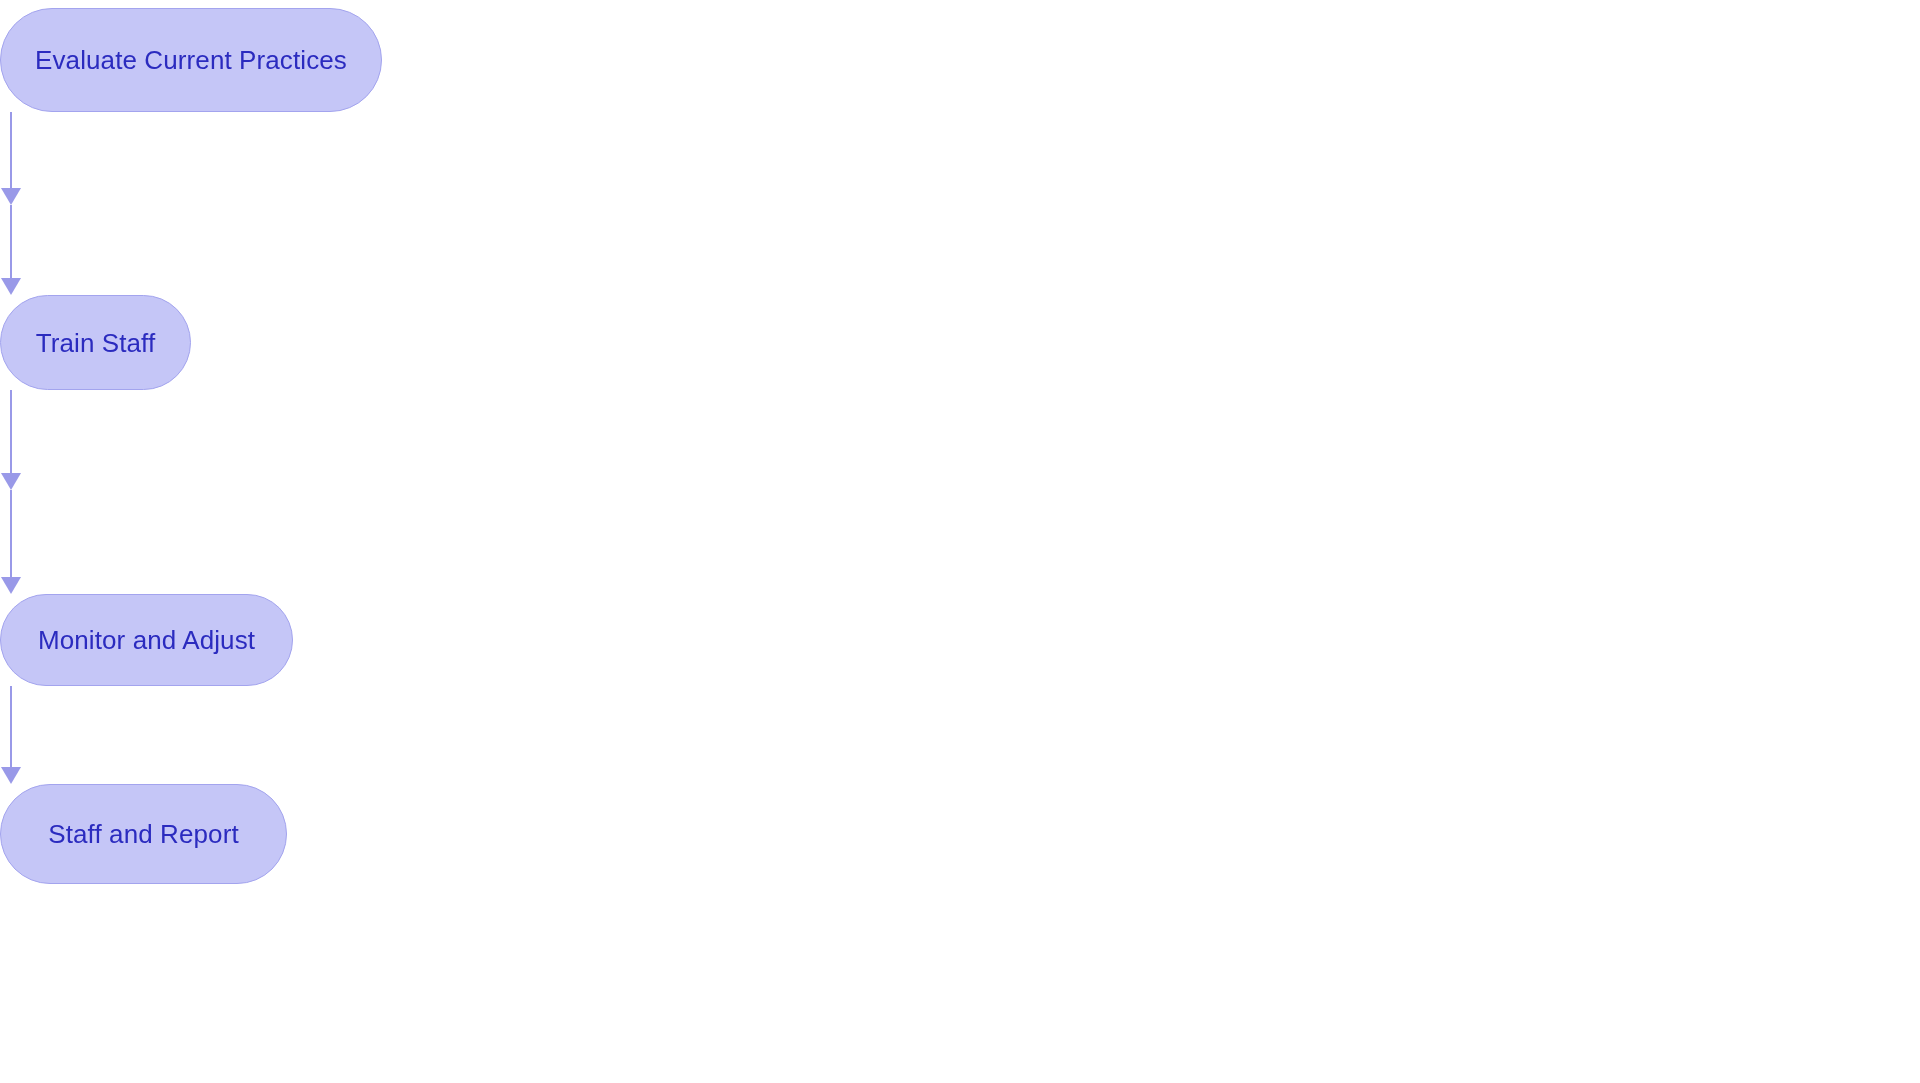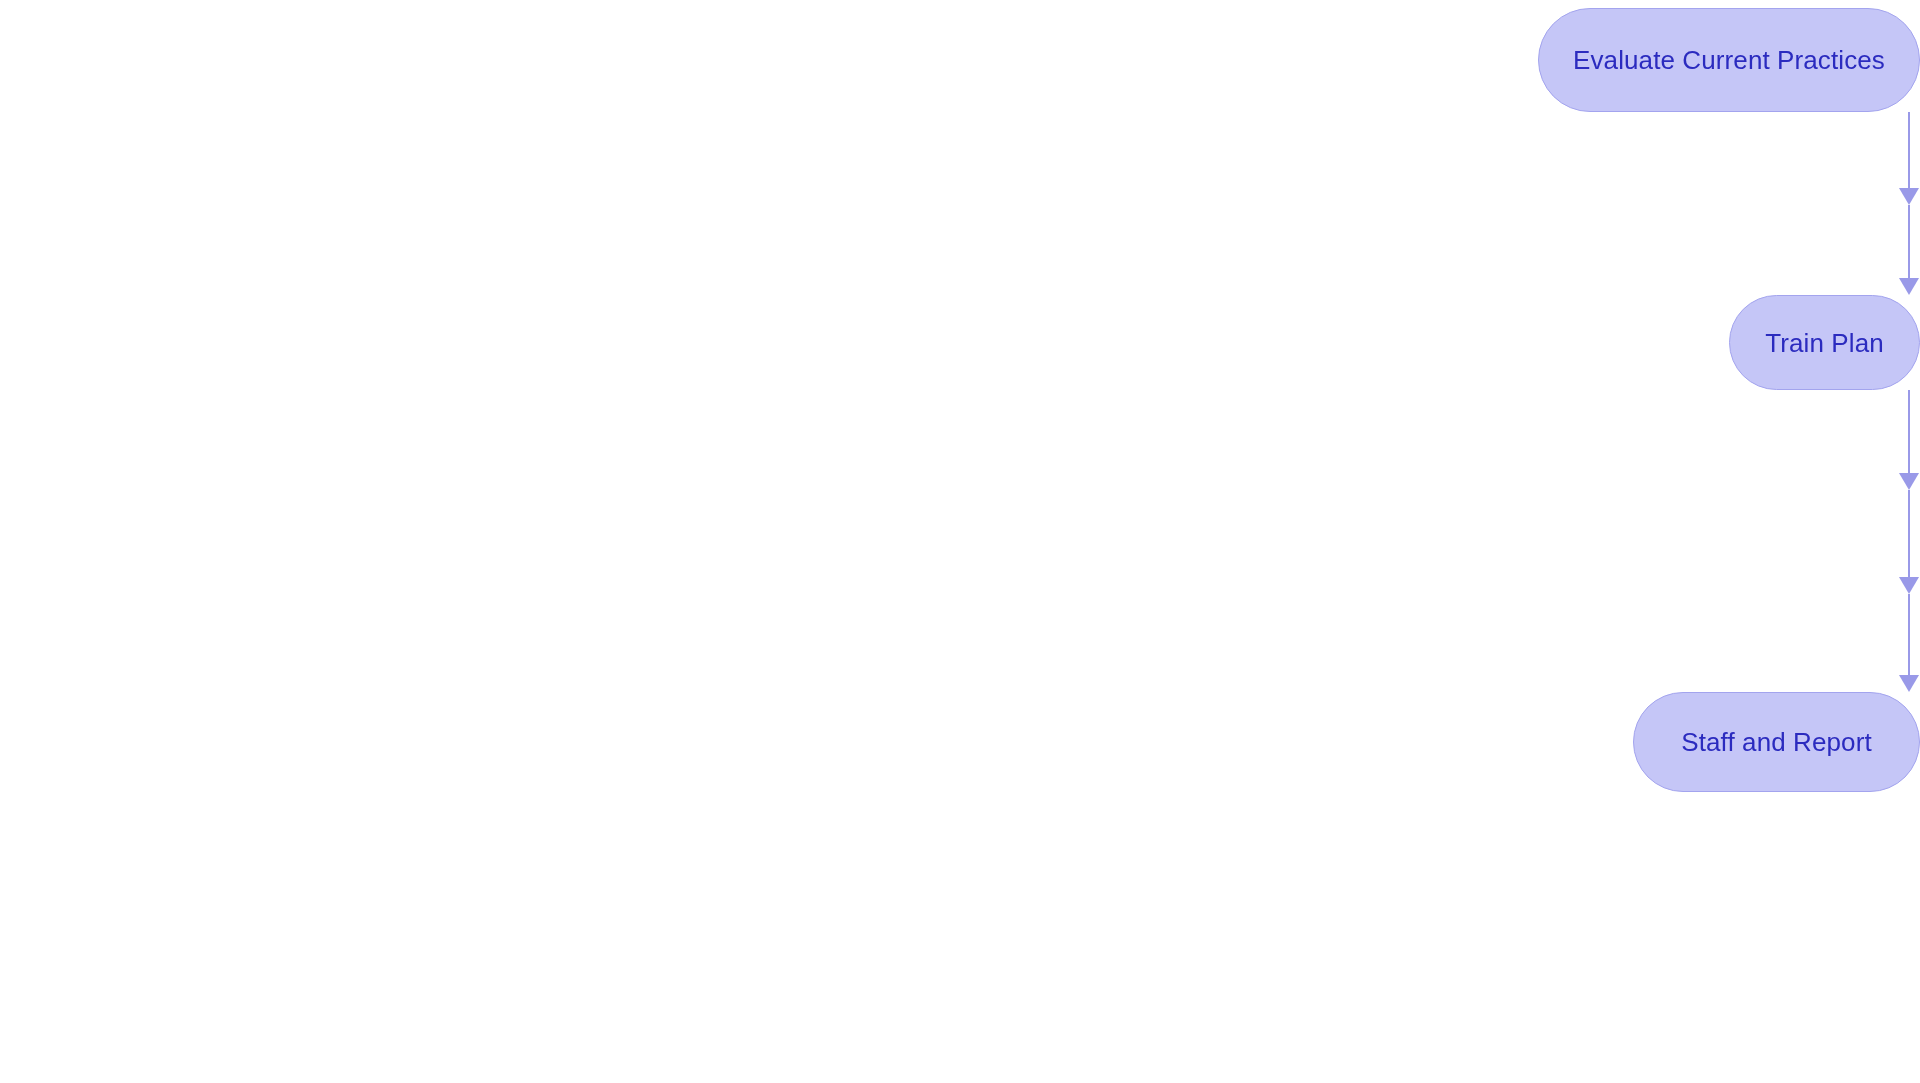--- a/index.html
+++ b/index.html
@@ -22,21 +22,21 @@
 
   
   .flow-column {
     position: absolute;
     left: 0;
     top: 0;
     width: 1920px;
     height: 1083px;
     display: flex;
     flex-direction: column;
-    align-items: flex-end;
+    align-items: flex-start;
   }
 
   
   .flow-node {
     box-sizing: border-box;
     display: flex;
     align-items: center;
     justify-content: center;
     background: #c5c6f7;
     border: 1.6px solid #a3a4ee;
@@ -94,34 +94,37 @@
       <div class="flow-arrow-head"></div>
     </div>
 
 
     <div class="flow-arrow" style="height:90px;">
       <div class="flow-arrow-stem"></div>
       <div class="flow-arrow-head"></div>
     </div>
 
     <div class="flow-node" style="width:191px;height:95px;">
-      <span class="flow-node-label">Train Plan</span>
+      <span class="flow-node-label">Train Staff</span>
     </div>
 
     <div class="flow-arrow" style="height:100px;">
       <div class="flow-arrow-stem"></div>
       <div class="flow-arrow-head"></div>
     </div>
 
 
     <div class="flow-arrow" style="height:104px;">
       <div class="flow-arrow-stem"></div>
       <div class="flow-arrow-head"></div>
     </div>
 
+    <div class="flow-node" style="width:293px;height:92px;">
+      <span class="flow-node-label">Monitor and Adjust</span>
+    </div>
 
     <div class="flow-arrow" style="height:98px;">
       <div class="flow-arrow-stem"></div>
       <div class="flow-arrow-head"></div>
     </div>
 
     <div class="flow-node" style="width:287px;height:100px;">
       <span class="flow-node-label">Staff and Report</span>
     </div>
 

